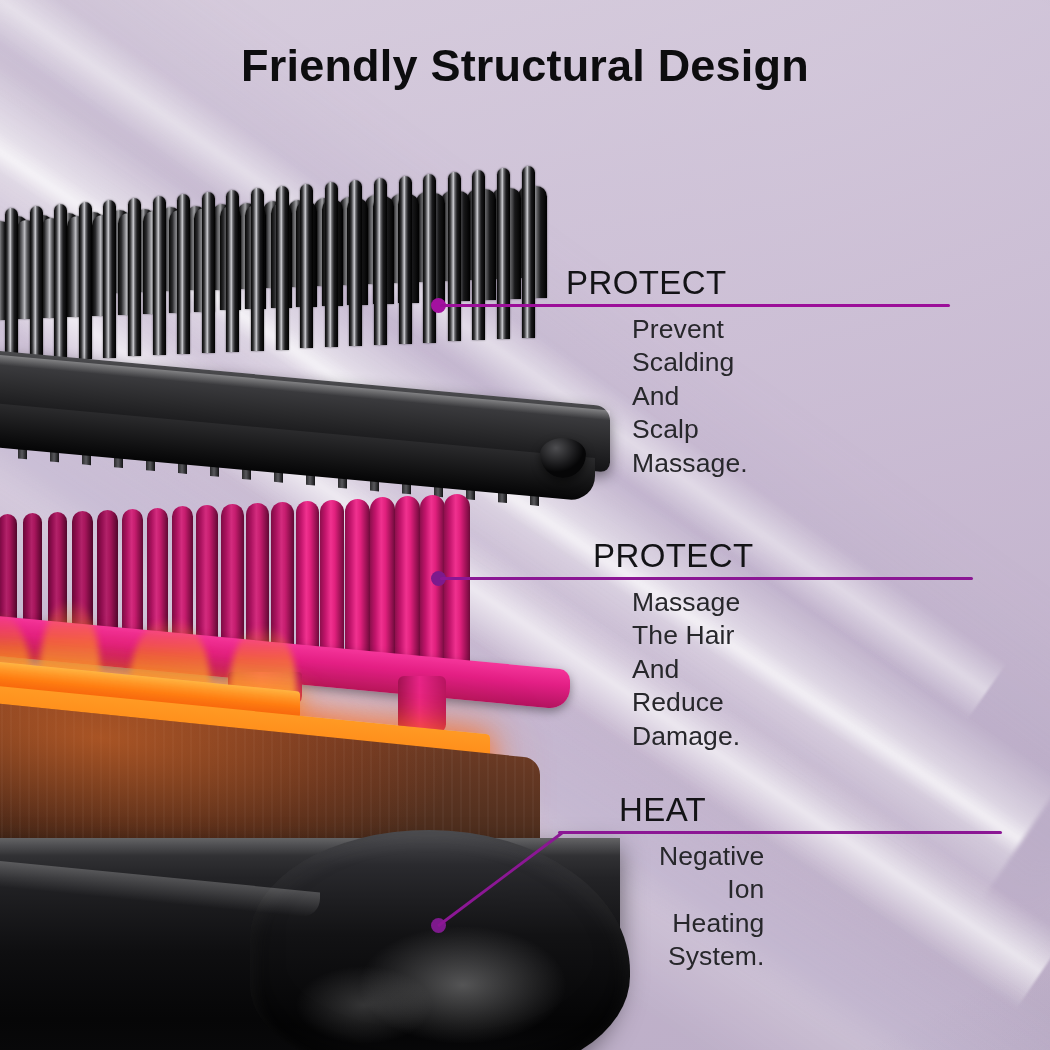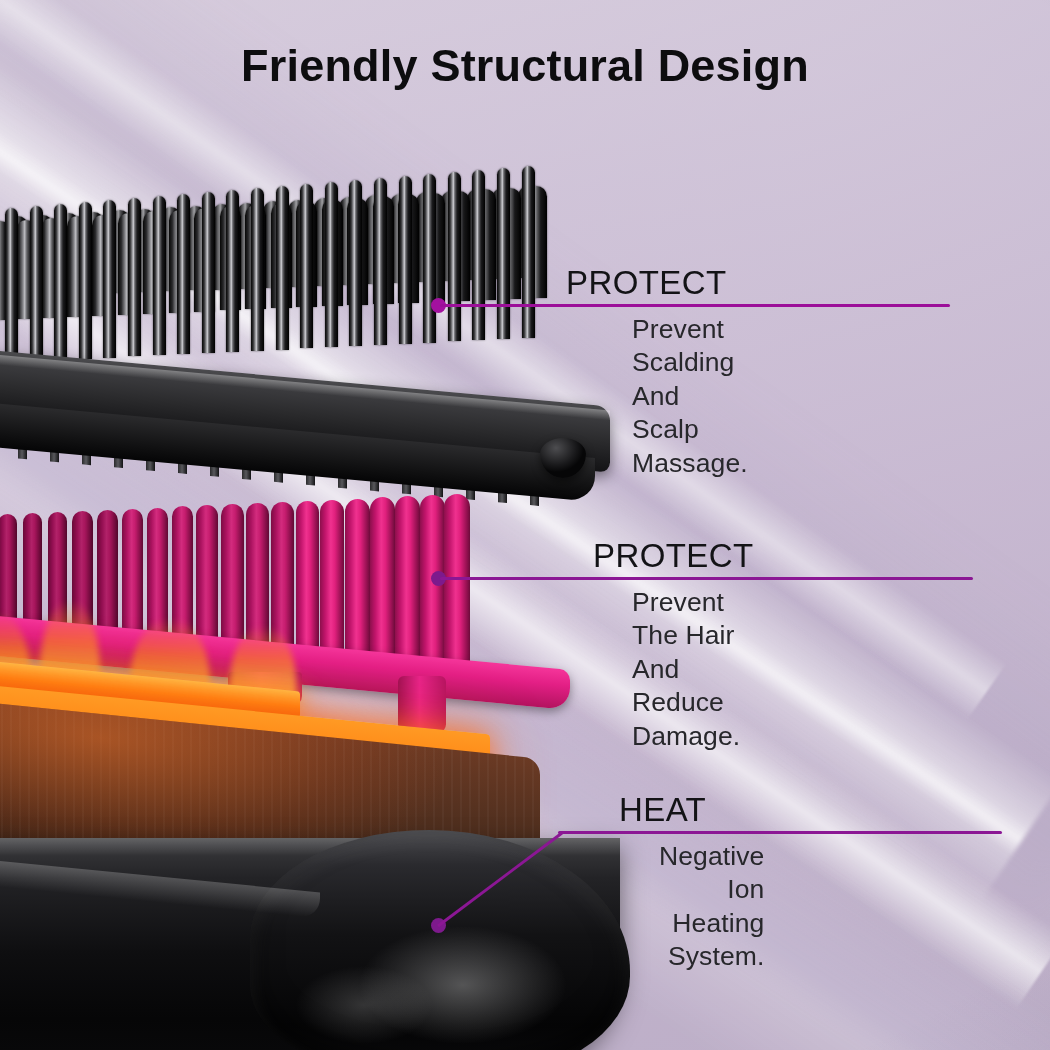--- a/index.html
+++ b/index.html
@@ -425,21 +425,21 @@
     <div class="lead-line" style="left:440px; top:304px; width:510px;"></div>
     <div class="co-title" style="left:566px; top:264px;">PROTECT</div>
     <div class="co-desc" style="left:592px; top:313px;">Prevent Scalding And Scalp
 Massage.</div>
   </div>
 
   <div class="callout">
     <div class="lead-dot purple" style="left:431px; top:571px;"></div>
     <div class="lead-line purple" style="left:440px; top:577px; width:533px;"></div>
     <div class="co-title" style="left:593px; top:537px;">PROTECT</div>
-    <div class="co-desc" style="left:592px; top:586px;">Prevent The Hair And Reduce
+    <div class="co-desc" style="left:592px; top:586px;">Massage The Hair And Reduce
 Damage.</div>
   </div>
 
   <div class="callout">
     <div class="lead-dot purple" style="left:431px; top:918px;"></div>
     <svg class="lead-diag" style="left:430px; top:820px; width:150px; height:115px;" viewBox="0 0 150 115">
       <polyline points="8,106 132,13" fill="none" stroke="#8b1794" stroke-width="3"></polyline>
     </svg>
     <div class="lead-line purple" style="left:558px; top:831px; width:444px;"></div>
     <div class="co-title" style="left:619px; top:791px;">HEAT</div>

